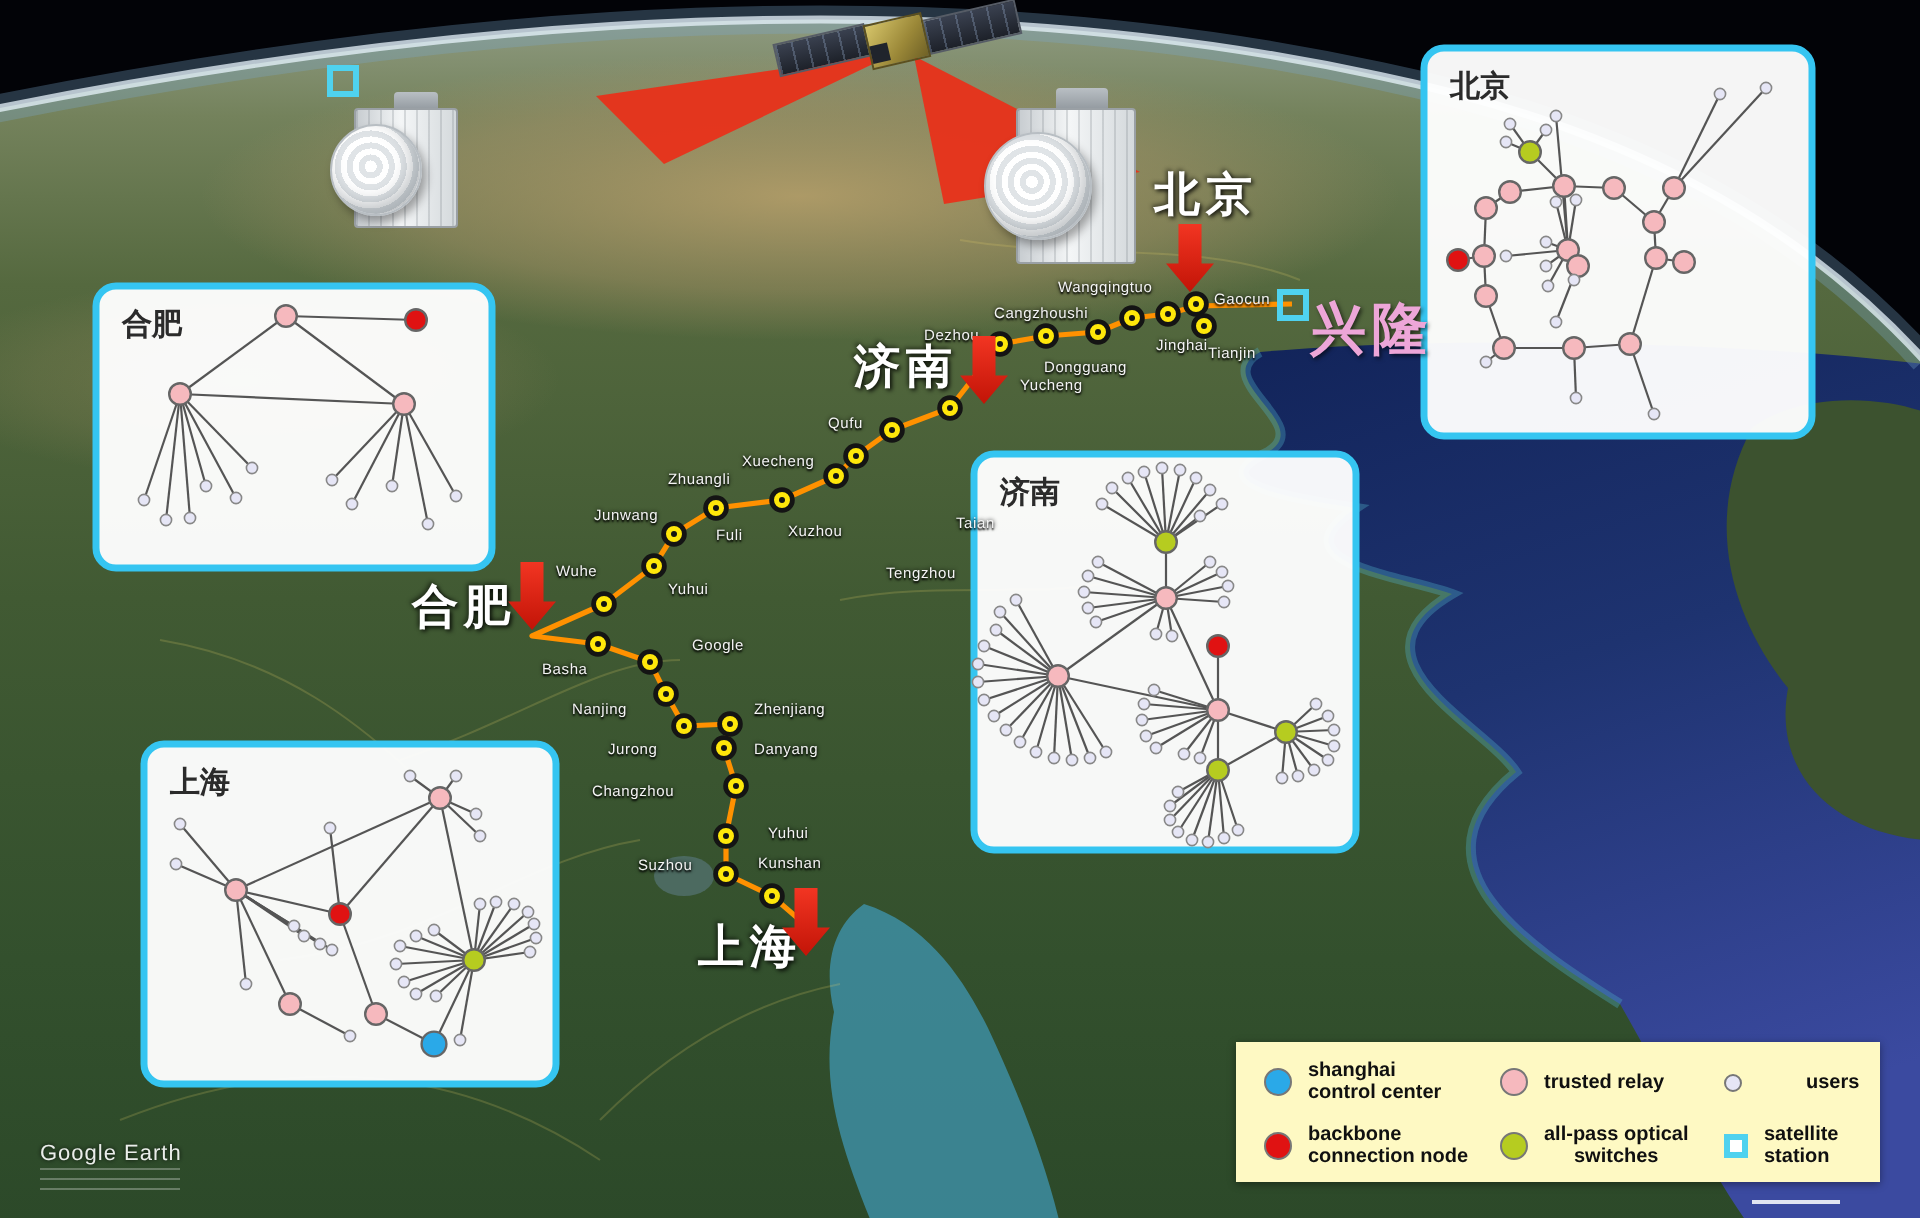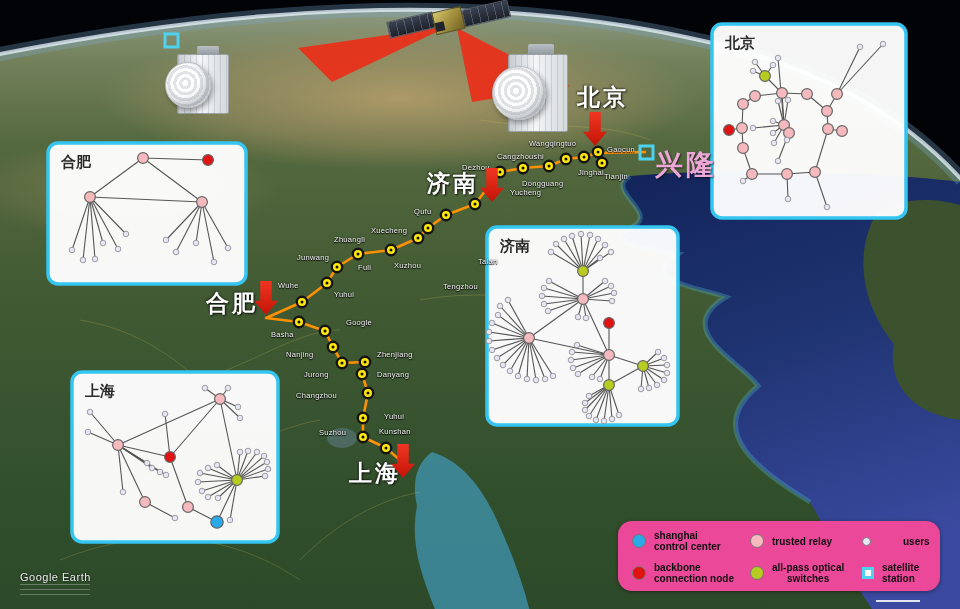--- a/index.html
+++ b/index.html
@@ -14,21 +14,21 @@
   .city.pink{color:#eda6d8;text-shadow:1px 1px 2px rgba(0,0,0,.6);}
   
   .rlabel{position:absolute;font-size:7.5px;color:#f4f4f4;letter-spacing:.3px;
           text-shadow:0 0 2px #000,0 1px 1px #000;white-space:nowrap;line-height:1;}
   
   .arrow{position:absolute;width:24px;height:34px;
          background:linear-gradient(180deg,#f23522,#c21407);
          clip-path:polygon(50% 100%,0% 58%,26% 58%,26% 0%,74% 0%,74% 58%,100% 58%);
          filter:drop-shadow(2px 2px 2px rgba(0,0,0,.55));}
   
-  #legend{position:absolute;background:#ec4899;border-radius:14px;
+  #legend{position:absolute;background:#fef9c3;border-radius:0;
           box-shadow:0 1px 4px rgba(0,0,0,.4);}
   .litem{position:absolute;display:flex;align-items:center;}
   .licon{border-radius:50%;box-sizing:border-box;flex:none;}
   .ltext{font-size:10px;line-height:11px;font-weight:700;color:#101010;margin-left:8px;white-space:nowrap;}
   
   .station{position:absolute;}
   .st-body{position:absolute;background:linear-gradient(90deg,#c7ccd0,#f4f6f7 45%,#d4d9dc);
            border:1px solid #9aa0a5;border-radius:2px;}
   .st-ribs{position:absolute;inset:0;opacity:.45;
            background:repeating-linear-gradient(90deg,rgba(120,128,134,.55) 0 1px,transparent 1px 6px);}

